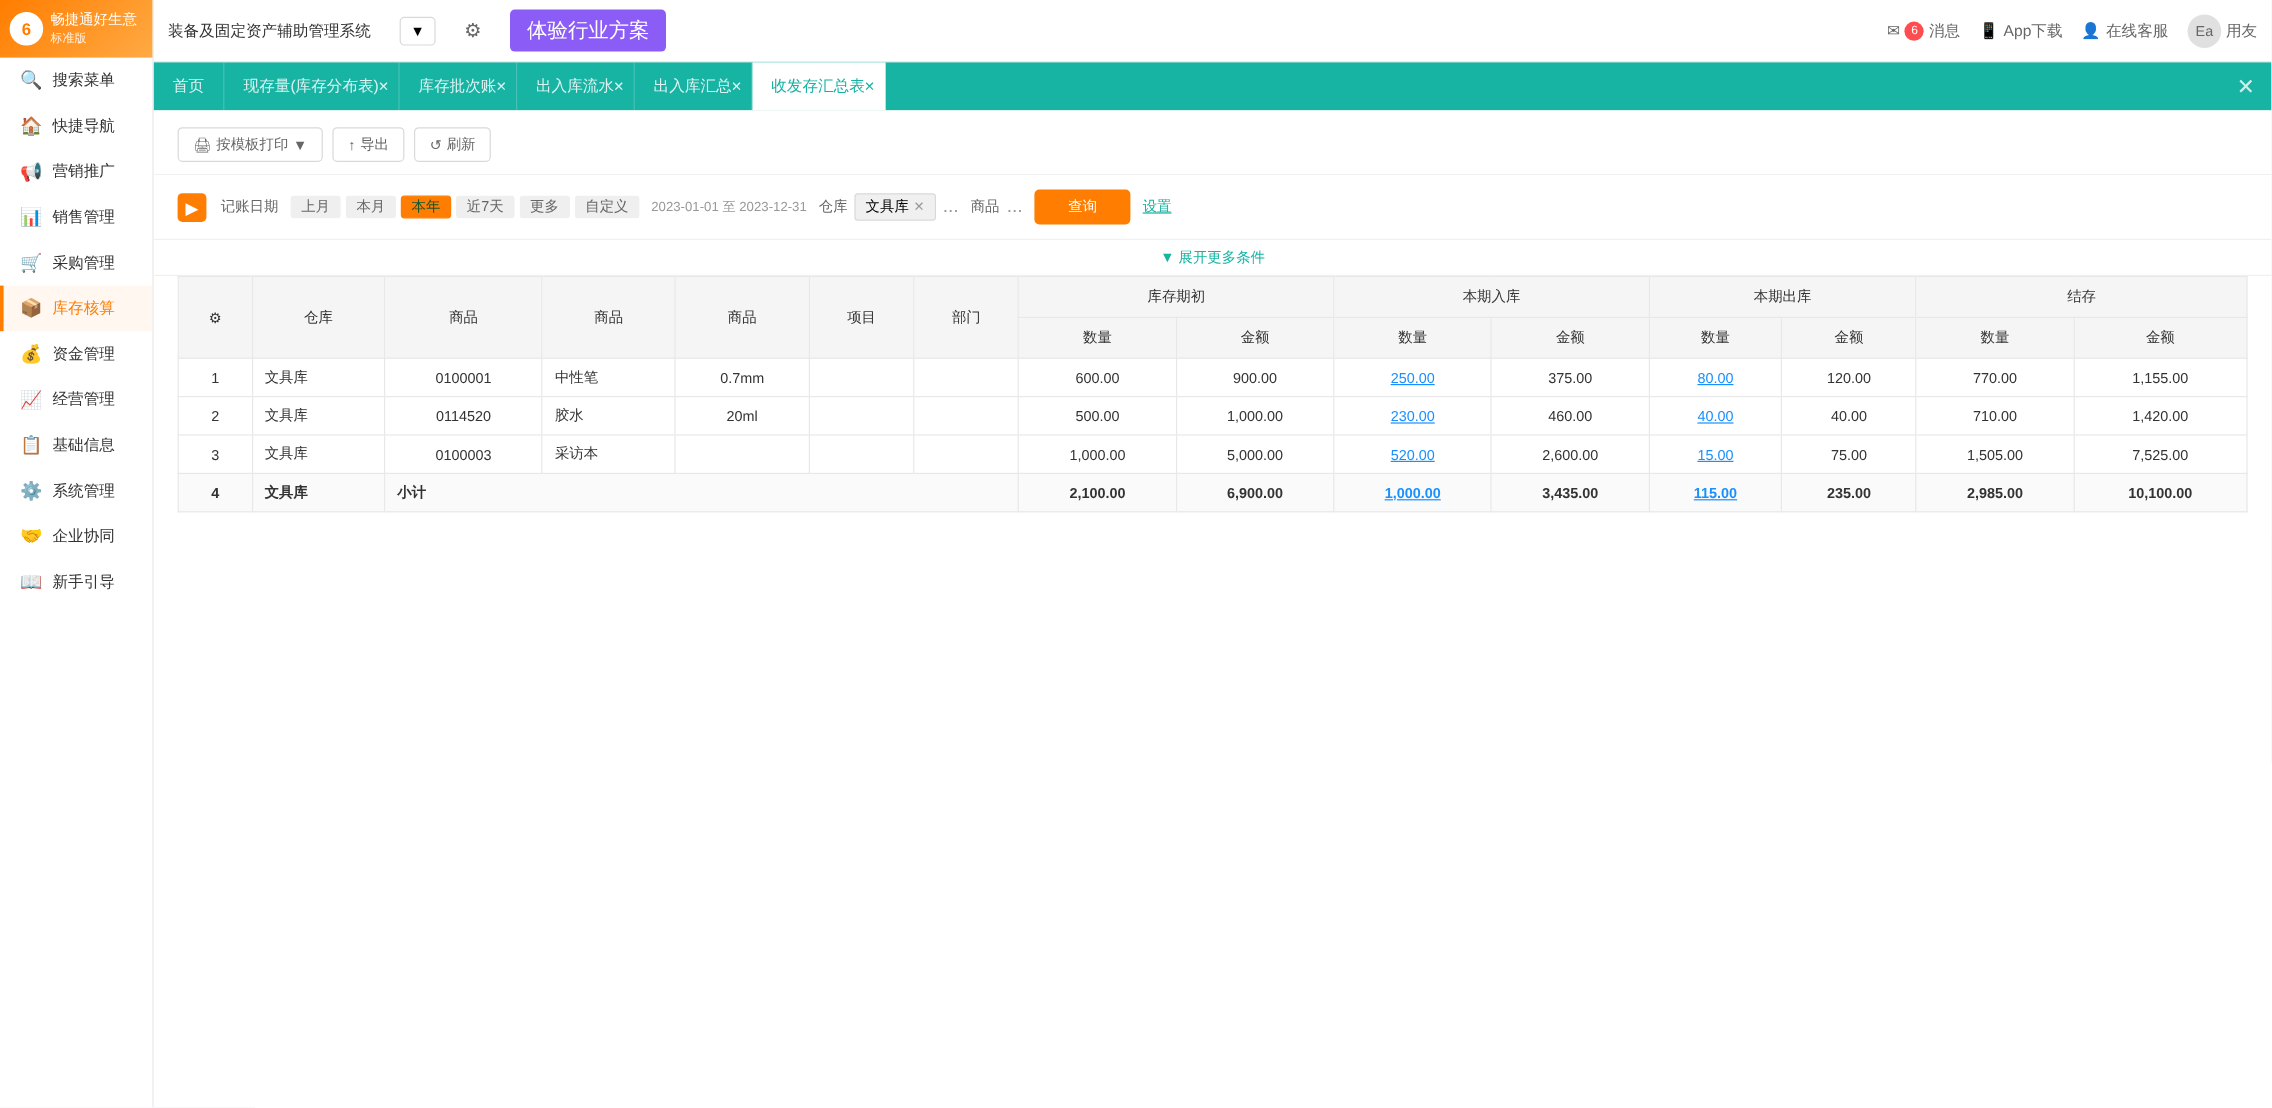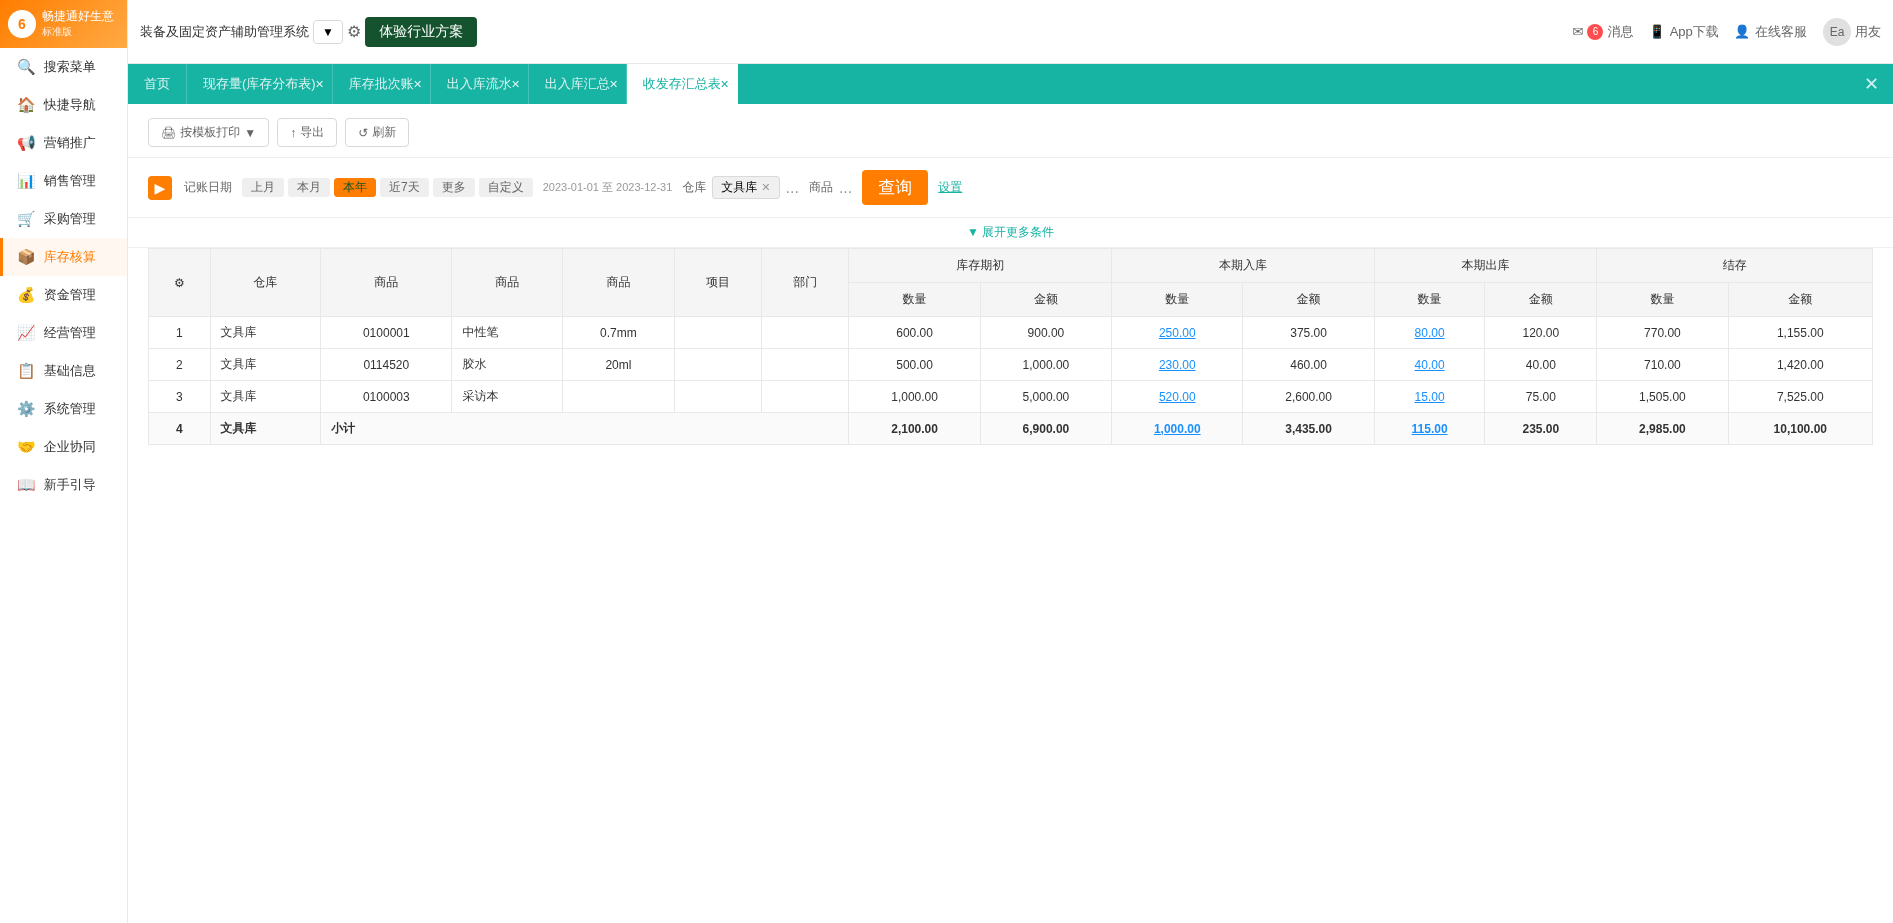--- a/index.html
+++ b/index.html
@@ -46,37 +46,37 @@
       color: #ff7d00;
       border-left-color: #ff7d00;
     }
     .sidebar-icon { font-size: 15px; flex-shrink: 0; }
 
     
     .main { flex: 1; display: flex; flex-direction: column; overflow: hidden; }
 
     
     .topbar {
-      height: 64px;
+      height: 52px;
       background: #fff;
       border-bottom: 1px solid #e8e8e8;
       display: flex;
       align-items: center;
       padding: 12px 12px;
-      gap: 4px;
+      gap: 24px;
       flex-shrink: 0;
     }
     .topbar-selector {
       border: 1px solid #d9d9d9; border-radius: 4px;
       padding: 4px 8px; font-size: 12px; background: #fff;
       cursor: pointer; display: flex; align-items: center; gap: 4px;
     }
     .btn-experience {
-      background: #14532d; color: #fff; border: none;
-      padding: 6px 14px; border-radius: 4px; cursor: pointer; font-size: 14px;
+      background: #8b5cf6; color: #fff; border: none;
+      padding: 6px 14px; border-radius: 4px; cursor: pointer; font-size: 17px;
     }
     .topbar-actions { display: flex; align-items: center; gap: 16px; color: #666; font-size: 13px; }
     .topbar-action { display: flex; align-items: center; gap: 4px; cursor: pointer; }
     .badge {
       background: #ff4d4f; color: #fff; border-radius: 50%;
       width: 16px; height: 16px; font-size: 10px;
       display: flex; align-items: center; justify-content: center;
     }
     .user-avatar {
       width: 28px; height: 28px; border-radius: 50%;
@@ -162,21 +162,21 @@
     }
     .warehouse-tag {
       background: #f0f0f0; border: 1px solid #d9d9d9;
       padding: 2px 8px; border-radius: 3px; font-size: 12px;
       display: flex; align-items: center; gap: 4px;
     }
     .tag-remove { cursor: pointer; color: #999; font-size: 11px; }
     .filter-dots { color: #999; cursor: pointer; font-size: 16px; }
     .btn-query {
       background: #ff7d00; color: #fff; border: none;
-      padding: 6px 16px; border-radius: 4px; cursor: pointer; font-size: 17px;
+      padding: 6px 28px; border-radius: 4px; cursor: pointer; font-size: 12px;
     }
     .btn-settings-link {
       color: #17b3a3; font-size: 12px; cursor: pointer; text-decoration: underline;
     }
     .expand-more {
       text-align: center; padding: 6px; font-size: 12px; color: #17b3a3; cursor: pointer;
       border-bottom: 1px solid #f0f0f0;
     }
 
     

